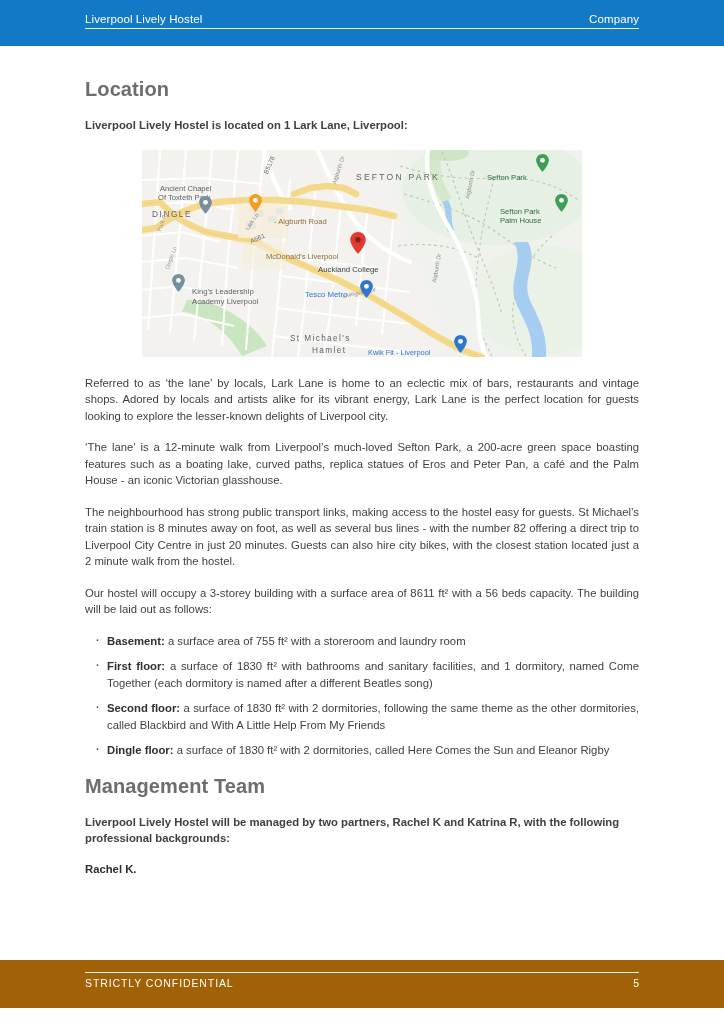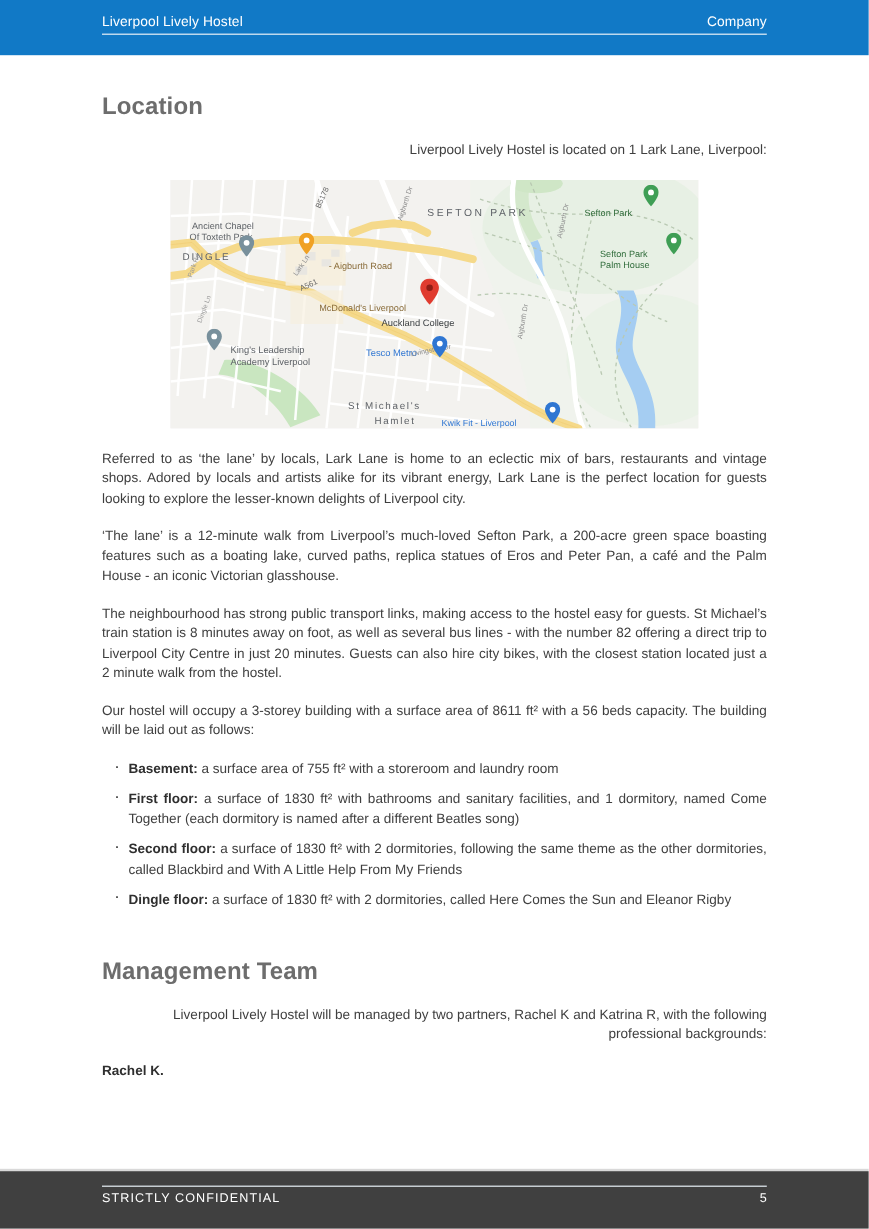--- a/index.html
+++ b/index.html
@@ -50,32 +50,33 @@
     width: 554px;
   }
   h1.section-title {
     font-size: 20px;
     font-weight: 700;
     color: #6d6d6d;
     margin: 18px 0 16px 0;
     letter-spacing: .1px;
   }
   h1.section-title.second {
-    margin-top: 40px;
+    margin-top: 16px;
   }
   p.body-text {
     font-size: 11.3px;
     line-height: 16.5px;
     margin: 0 0 15px 0;
     color: #3f3f3f;
     text-align: justify;
   }
   p.lead {
     margin-bottom: 16px;
-    text-align: right;
+    text-align: left;
+    font-weight: bold;
   }
   p.bold-name {
     font-size: 11.3px;
     font-weight: 700;
     color: #2f2f2f;
     margin: 14px 0 0 0;
   }
 
   
   .map-wrap {
@@ -115,24 +116,24 @@
     top: -2px;
     font-size: 15px;
     color: #3f3f3f;
   }
   ul.floor-list li b { color: #2f2f2f; }
 
   
   .footer-band {
     position: absolute;
     left: 0;
-    bottom: 0;
+    bottom: 16px;
     width: 724px;
     height: 48px;
-    background: #404040;
+    background: #a16207;
   }
   .footer-inner {
     position: absolute;
     left: 85px;
     top: 12px;
     width: 554px;
     display: flex;
     justify-content: space-between;
     align-items: flex-end;
     border-top: 1.5px solid #e8f0f7;

